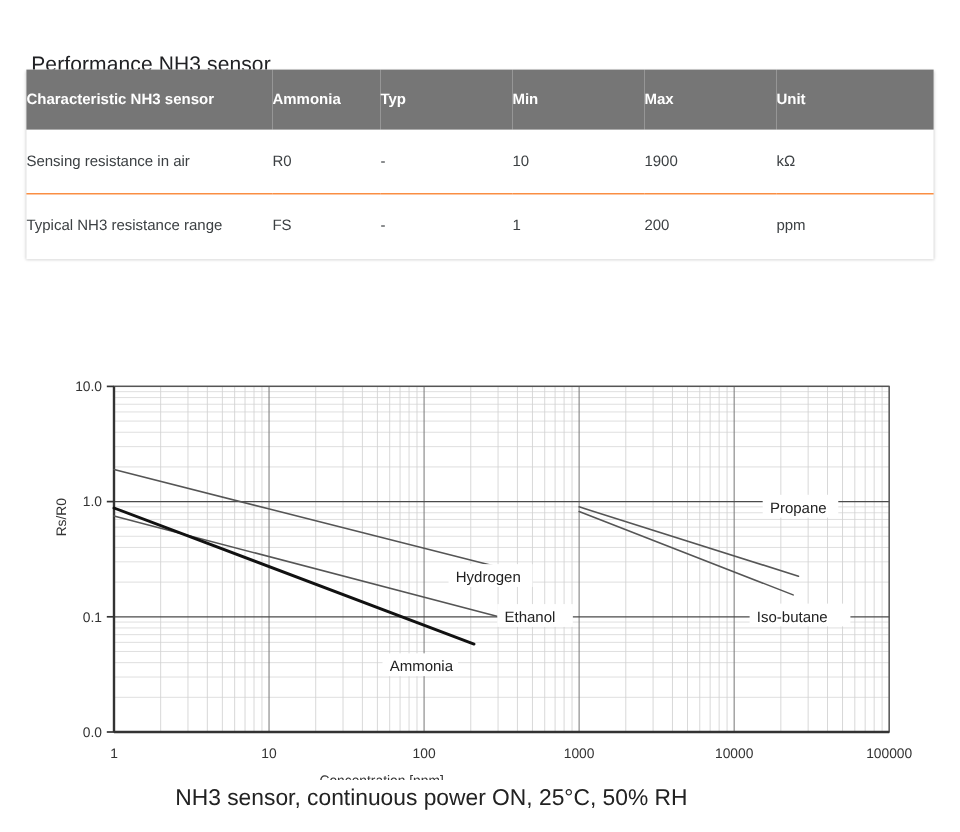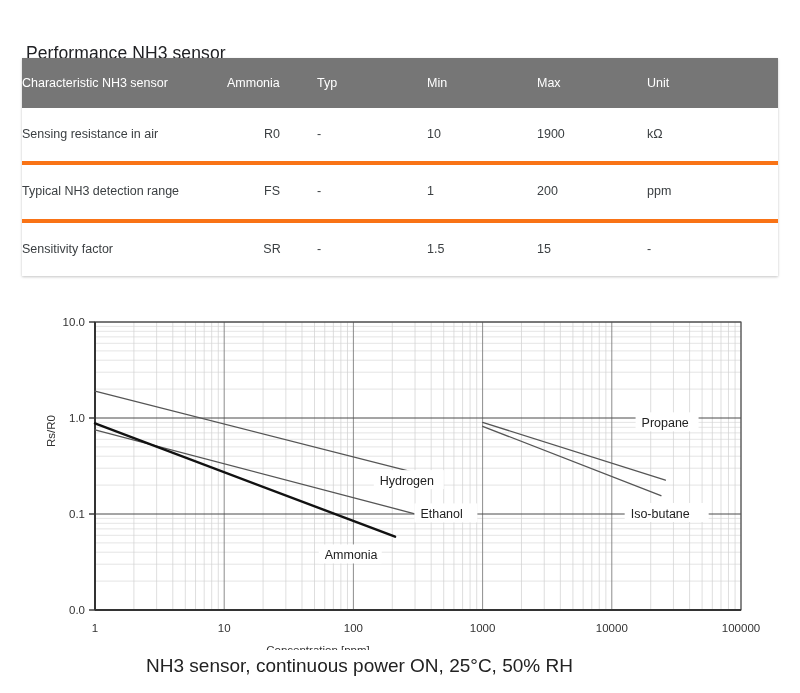--- a/index.html
+++ b/index.html
@@ -39,48 +39,48 @@
   }
   table.spec-table {
     width: 100%;
     border-collapse: collapse;
     table-layout: fixed;
   }
   table.spec-table thead th {
     background: #767676;
     color: #ffffff;
     font-size: 12.5px;
-    font-weight: 400;
+    font-weight: 700;
     text-align: left;
     padding: 16px 0 16px 0;
     height: 18px;
     vertical-align: middle;
   }
   table.spec-table tbody td {
     font-size: 12.5px;
     color: #3c4043;
     font-weight: 400;
-    border-bottom: 4px solid #f97316;
+    border-bottom: 1px solid #f97316;
     padding: 17px 0 17px 0;
     vertical-align: top;
     line-height: 1.55;
   }
   table.spec-table tbody tr:last-child td {
     border-bottom: none;
   }
   
   col.c-char { width: 205px; }
   col.c-sym  { width: 90px; }
   col.c-typ  { width: 110px; }
   col.c-min  { width: 110px; }
   col.c-max  { width: 110px; }
   col.c-unit { width: 131px; }
 
   th.h-char, td.d-char { padding-left: 20px; }
-  th.h-sym,  td.d-sym  { padding-left: 6px; text-align: center; }
+  th.h-sym,  td.d-sym  { padding-left: 6px; }
   th.h-typ,  td.d-typ  { padding-left: 33px; }
   th.h-min,  td.d-min  { padding-left: 34px; }
   th.h-max,  td.d-max  { padding-left: 29px; }
   th.h-unit, td.d-unit { padding-left: 26px; }
 
   
   .chart-area {
     position: absolute;
     left: 0px;
     top: 300px;
@@ -129,34 +129,26 @@
     <tbody>
       <tr>
         <td class="d-char">Sensing resistance in air</td>
         <td class="d-sym">R0</td>
         <td class="d-typ">-</td>
         <td class="d-min">10</td>
         <td class="d-max">1900</td>
         <td class="d-unit">kΩ</td>
       </tr>
       <tr>
-        <td class="d-char">Typical NH3 detection range</td>
+        <td class="d-char">Typical NH3 resistance range</td>
         <td class="d-sym">FS</td>
         <td class="d-typ">-</td>
         <td class="d-min">1</td>
         <td class="d-max">200</td>
         <td class="d-unit">ppm</td>
-      </tr>
-      <tr>
-        <td class="d-char">Sensitivity factor</td>
-        <td class="d-sym">SR</td>
-        <td class="d-typ">-</td>
-        <td class="d-min">1.5</td>
-        <td class="d-max">15</td>
-        <td class="d-unit">-</td>
       </tr>
     </tbody>
   </table>
 </div>
 
 <div class="chart-area">
   <svg class="chart-svg" id="chart-svg" width="800" height="350">
       <rect x="95" y="22" width="646" height="288" fill="#ffffff"></rect>
       <g>
         <line x1="133.89307543978637" y1="22" x2="133.89307543978637" y2="310" stroke="#c8c8c8" stroke-width="0.6"></line>

